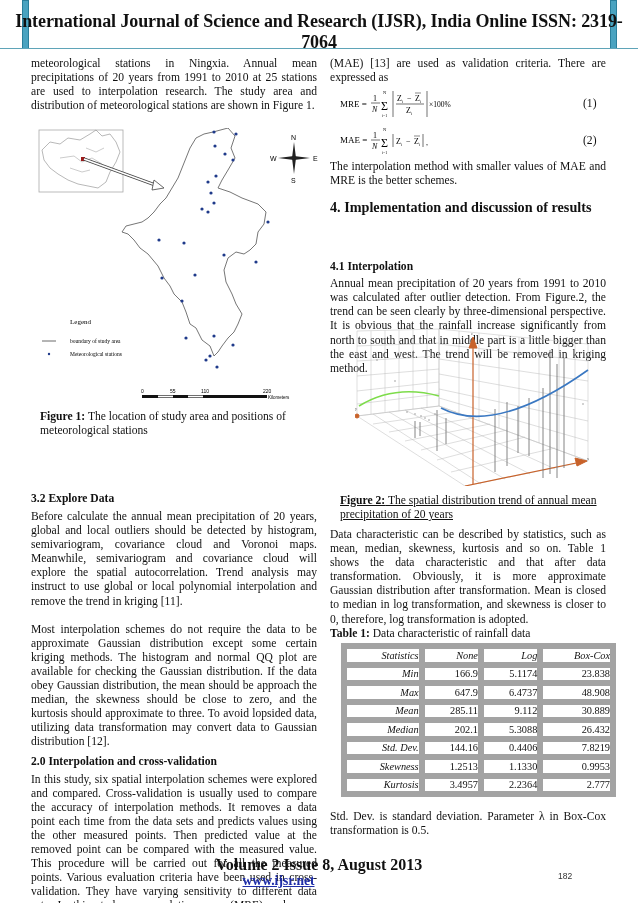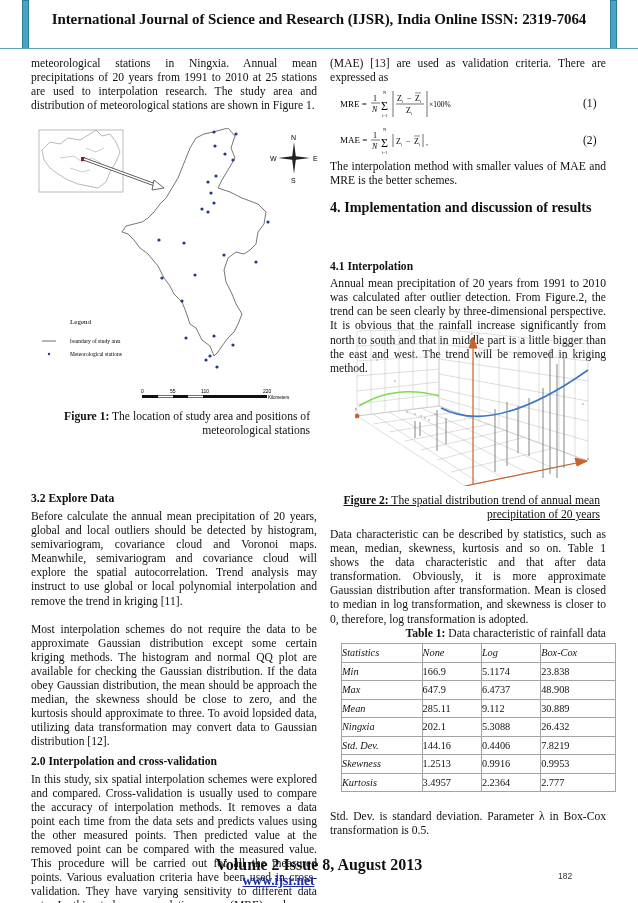--- a/index.html
+++ b/index.html
@@ -9,38 +9,38 @@
   }
   .bar-left, .bar-right {
     position: absolute; top: 0; width: 7px; height: 49px;
     background: #4aa3c0; border: 1px solid #2b7f9b;
   }
   .bar-left { left: 22px; }
   .bar-right { left: 610px; }
   .header-line { position: absolute; top: 48px; left: 0; width: 638px; height: 1px; background: #5fa4b8; }
   .header-title {
     position: absolute; top: 11px; left: 0; width: 638px; text-align: center;
-    font-weight: bold; font-size: 15px; letter-spacing: -0.1px;
+    font-weight: bold; font-size: 18px; letter-spacing: -0.1px;
   }
   .col { position: absolute; font-size: 11.6px; line-height: 14.1px; text-align: justify; }
   .col-left { left: 31px; width: 286px; }
   .col-right { left: 330px; width: 276px; }
   .p { text-align: justify; text-align-last: left; }
   .h-sec { font-weight: bold; font-size: 14.2px; line-height: 18px; }
   .h-sub { font-weight: bold; font-size: 11.6px; line-height: 14px; margin-top: 44px; }
-  .caption { text-align: right; font-size: 11.6px; line-height: 14px; }
+  .caption { text-align: left; font-size: 11.6px; line-height: 14px; }
   .caption b { font-weight: bold; }
   .eq { position: absolute; font-size: 9px; font-family: "Liberation Serif", serif; }
   .eqnum { position: absolute; font-size: 11.6px; }
   table.stats {
     position: absolute; left: 341px; top: 643px; width: 275px; border-collapse: collapse;
     font-size: 10.3px;
   }
   table.stats td, table.stats th {
-    border: 1px solid #a3a3a3; height: 18.5px; text-align: left; font-weight: normal;
+    border: 6px solid #a3a3a3; height: 18.5px; text-align: right; font-weight: normal;
   }
   table.stats th, table.stats td.rowh { font-style: italic; }
   .footer-vol { position: absolute; top: 856px; left: 0; width: 638px; text-align: center; font-weight: bold; font-size: 16px; }
   .footer-url { position: absolute; top: 873px; left: 0; width: 557px; text-align: center; font-weight: bold; font-size: 13.6px; color: #1f2ea8; text-decoration: underline; }
   .page-num { position: absolute; top: 871px; left: 558px; font-family: "Liberation Sans", sans-serif; font-size: 8.5px; color: #333; }
   .fig { position: absolute; }
 </style>
 </head>
 <body>
 
@@ -314,35 +314,35 @@
       <td>6.4737</td>
       <td>48.908</td>
     </tr>
     <tr>
       <td class="rowh">Mean</td>
       <td>285.11</td>
       <td>9.112</td>
       <td>30.889</td>
     </tr>
     <tr>
-      <td class="rowh">Ningxia</td>
+      <td class="rowh">Median</td>
       <td>202.1</td>
       <td>5.3088</td>
       <td>26.432</td>
     </tr>
     <tr>
       <td class="rowh">Std. Dev.</td>
       <td>144.16</td>
       <td>0.4406</td>
       <td>7.8219</td>
     </tr>
     <tr>
       <td class="rowh">Skewness</td>
       <td>1.2513</td>
-      <td>0.9916</td>
+      <td>1.1330</td>
       <td>0.9953</td>
     </tr>
     <tr>
       <td class="rowh">Kurtosis</td>
       <td>3.4957</td>
       <td>2.2364</td>
       <td>2.777</td>
     </tr>
   </tbody>
 </table>

